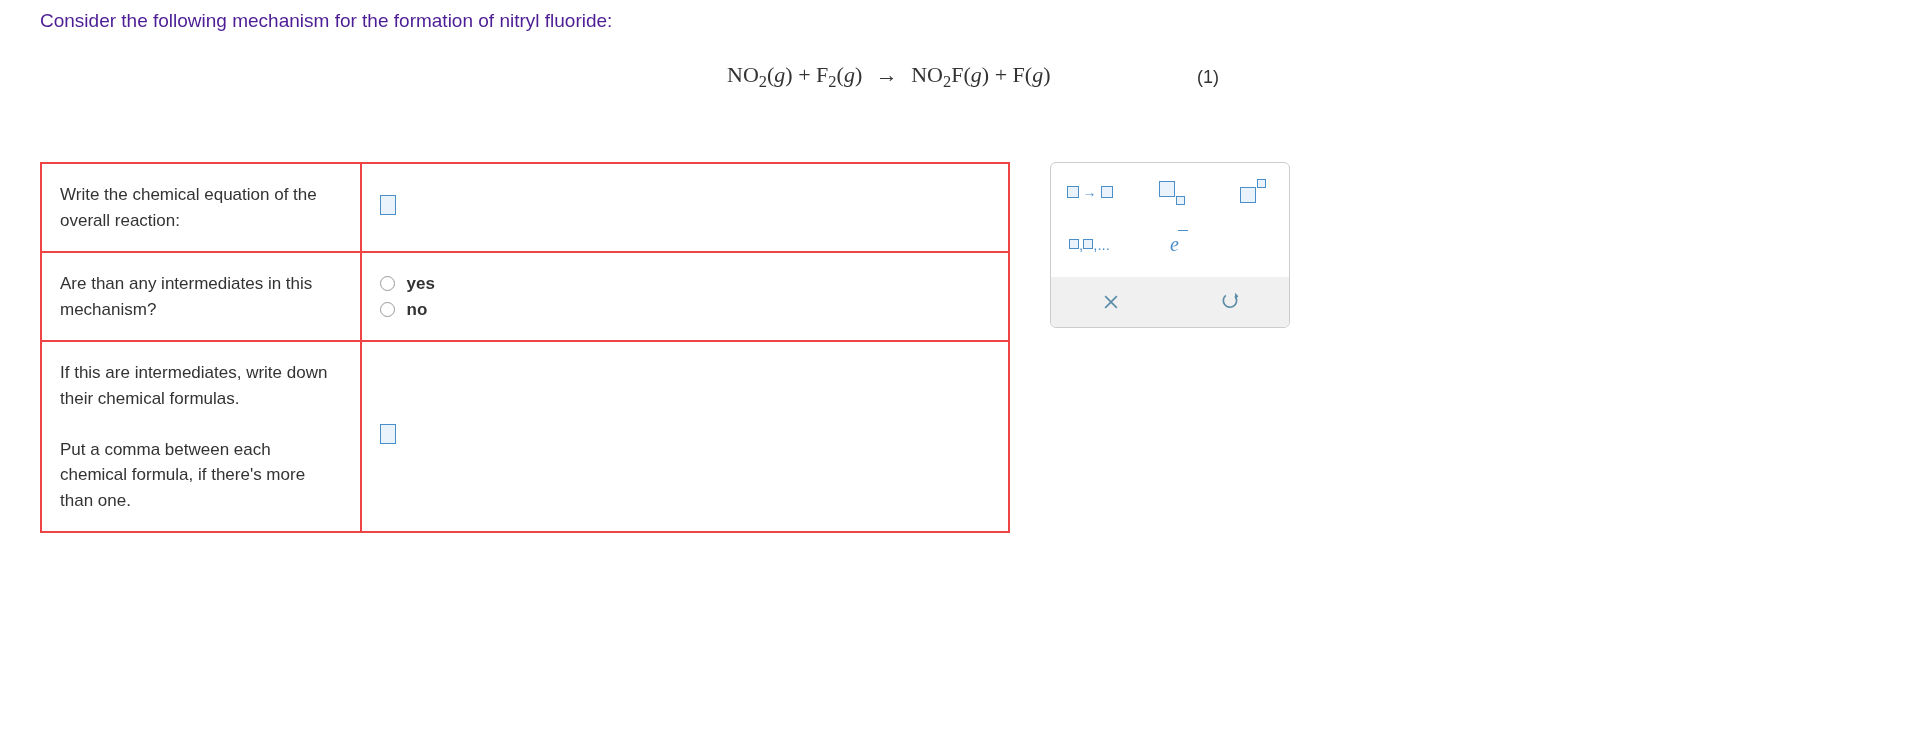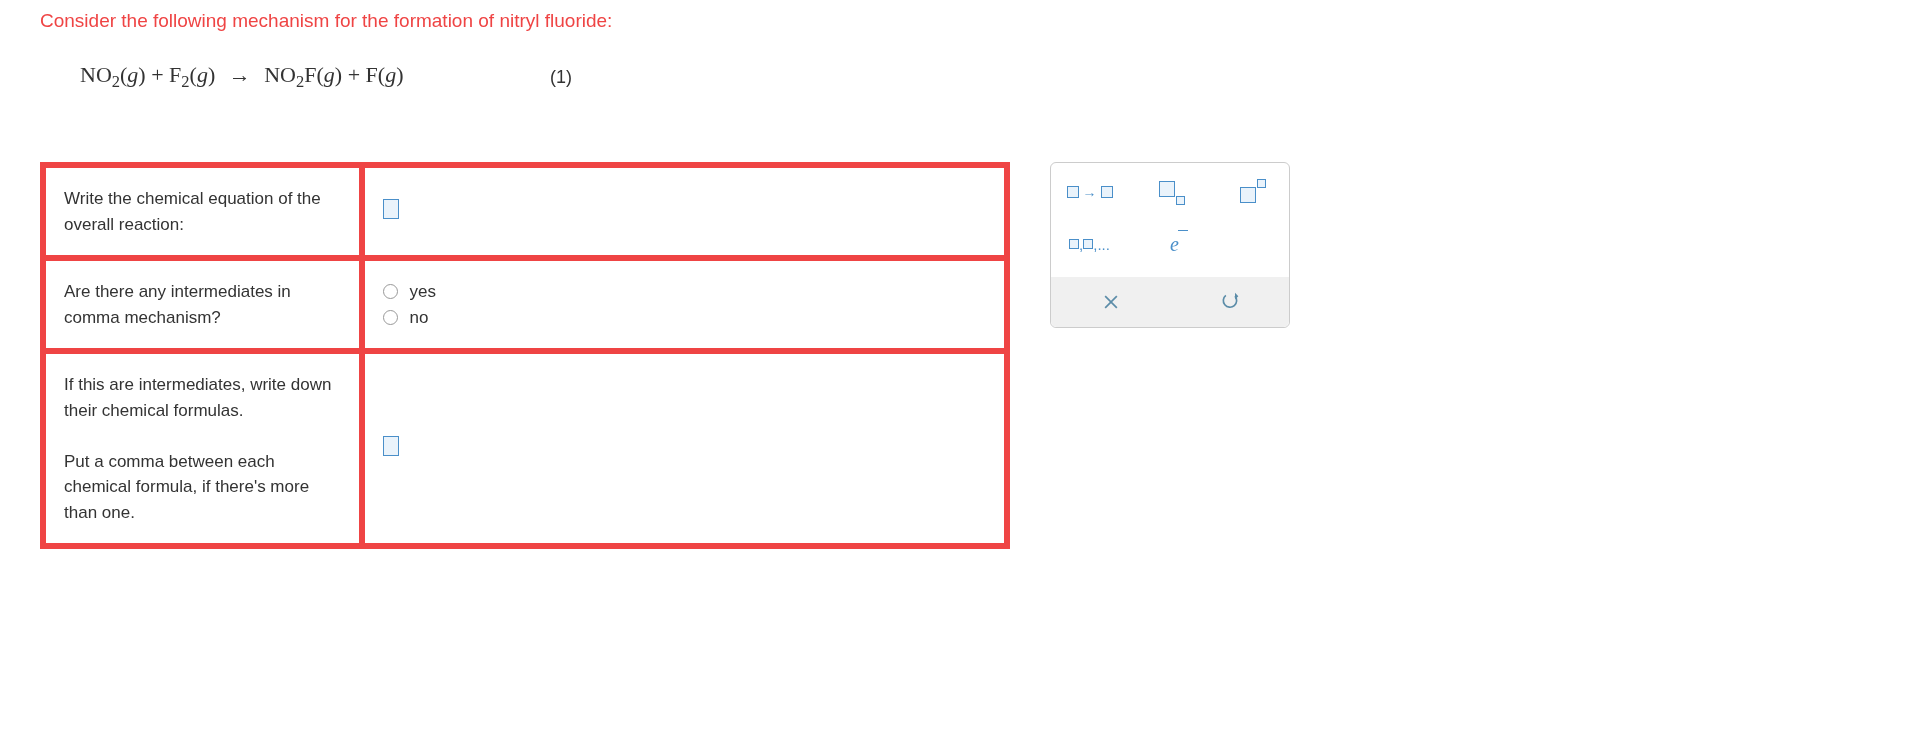--- a/index.html
+++ b/index.html
@@ -11,32 +11,33 @@
       font-family: Arial, Helvetica, sans-serif;
       font-size: 18px;
       color: #333;
       padding: 10px 40px;
       width: 1906px;
       background: #fff;
     }
     .prompt-text {
       font-size: 19px;
       margin-bottom: 30px;
-      color: #ef4444;
+      color: #4c1d95;
     }
     .equations {
       margin-left: 40px;
       margin-bottom: 70px;
       font-family: 'Times New Roman', Times, serif;
       font-size: 22px;
     }
     .equation-row {
       display: flex;
       align-items: center;
       margin-bottom: 18px;
+      justify-content: center;
     }
     .equation-body {
       width: 470px;
     }
     .equation-label {
       font-family: Arial, sans-serif;
       font-size: 18px;
     }
     .arrow {
       display: inline-block;
@@ -52,21 +53,21 @@
     .content-row {
       display: flex;
       align-items: flex-start;
       gap: 40px;
     }
     .answer-table {
       border-collapse: collapse;
       width: 970px;
     }
     .answer-table td {
-      border: 6px solid #ef4444;
+      border: 2px solid #ef4444;
       padding: 14px 18px;
       vertical-align: middle;
     }
     .answer-table .label-cell {
       width: 320px;
       font-size: 17px;
       line-height: 1.5;
       vertical-align: top;
       padding-top: 18px;
       padding-bottom: 18px;
@@ -79,20 +80,21 @@
       width: 16px;
       height: 20px;
       border: 1.5px solid #4a8fc9;
       background: #eaf3fb;
     }
     .radio-row {
       display: flex;
       align-items: center;
       margin: 6px 0;
       gap: 12px;
+      font-weight: bold;
     }
     .radio-circle {
       width: 15px;
       height: 15px;
       border: 1.5px solid #999;
       border-radius: 50%;
       display: inline-block;
     }
     .radio-label {
       font-size: 17px;
@@ -261,21 +263,21 @@
 <div class="content-row">
   <table class="answer-table">
     <tbody>
         <tr>
       <td class="label-cell">Write the chemical equation of the overall reaction:</td>
       <td class="input-cell">
         <span class="placeholder-box"></span>
       </td>
     </tr>
     <tr>
-      <td class="label-cell">Are there any intermediates in comma mechanism?</td>
+      <td class="label-cell">Are than any intermediates in this mechanism?</td>
       <td class="input-cell">
         <div class="radio-row">
           <span class="radio-circle"></span>
           <span class="radio-label">yes</span>
         </div>
         <div class="radio-row">
           <span class="radio-circle"></span>
           <span class="radio-label">no</span>
         </div>
       </td>

